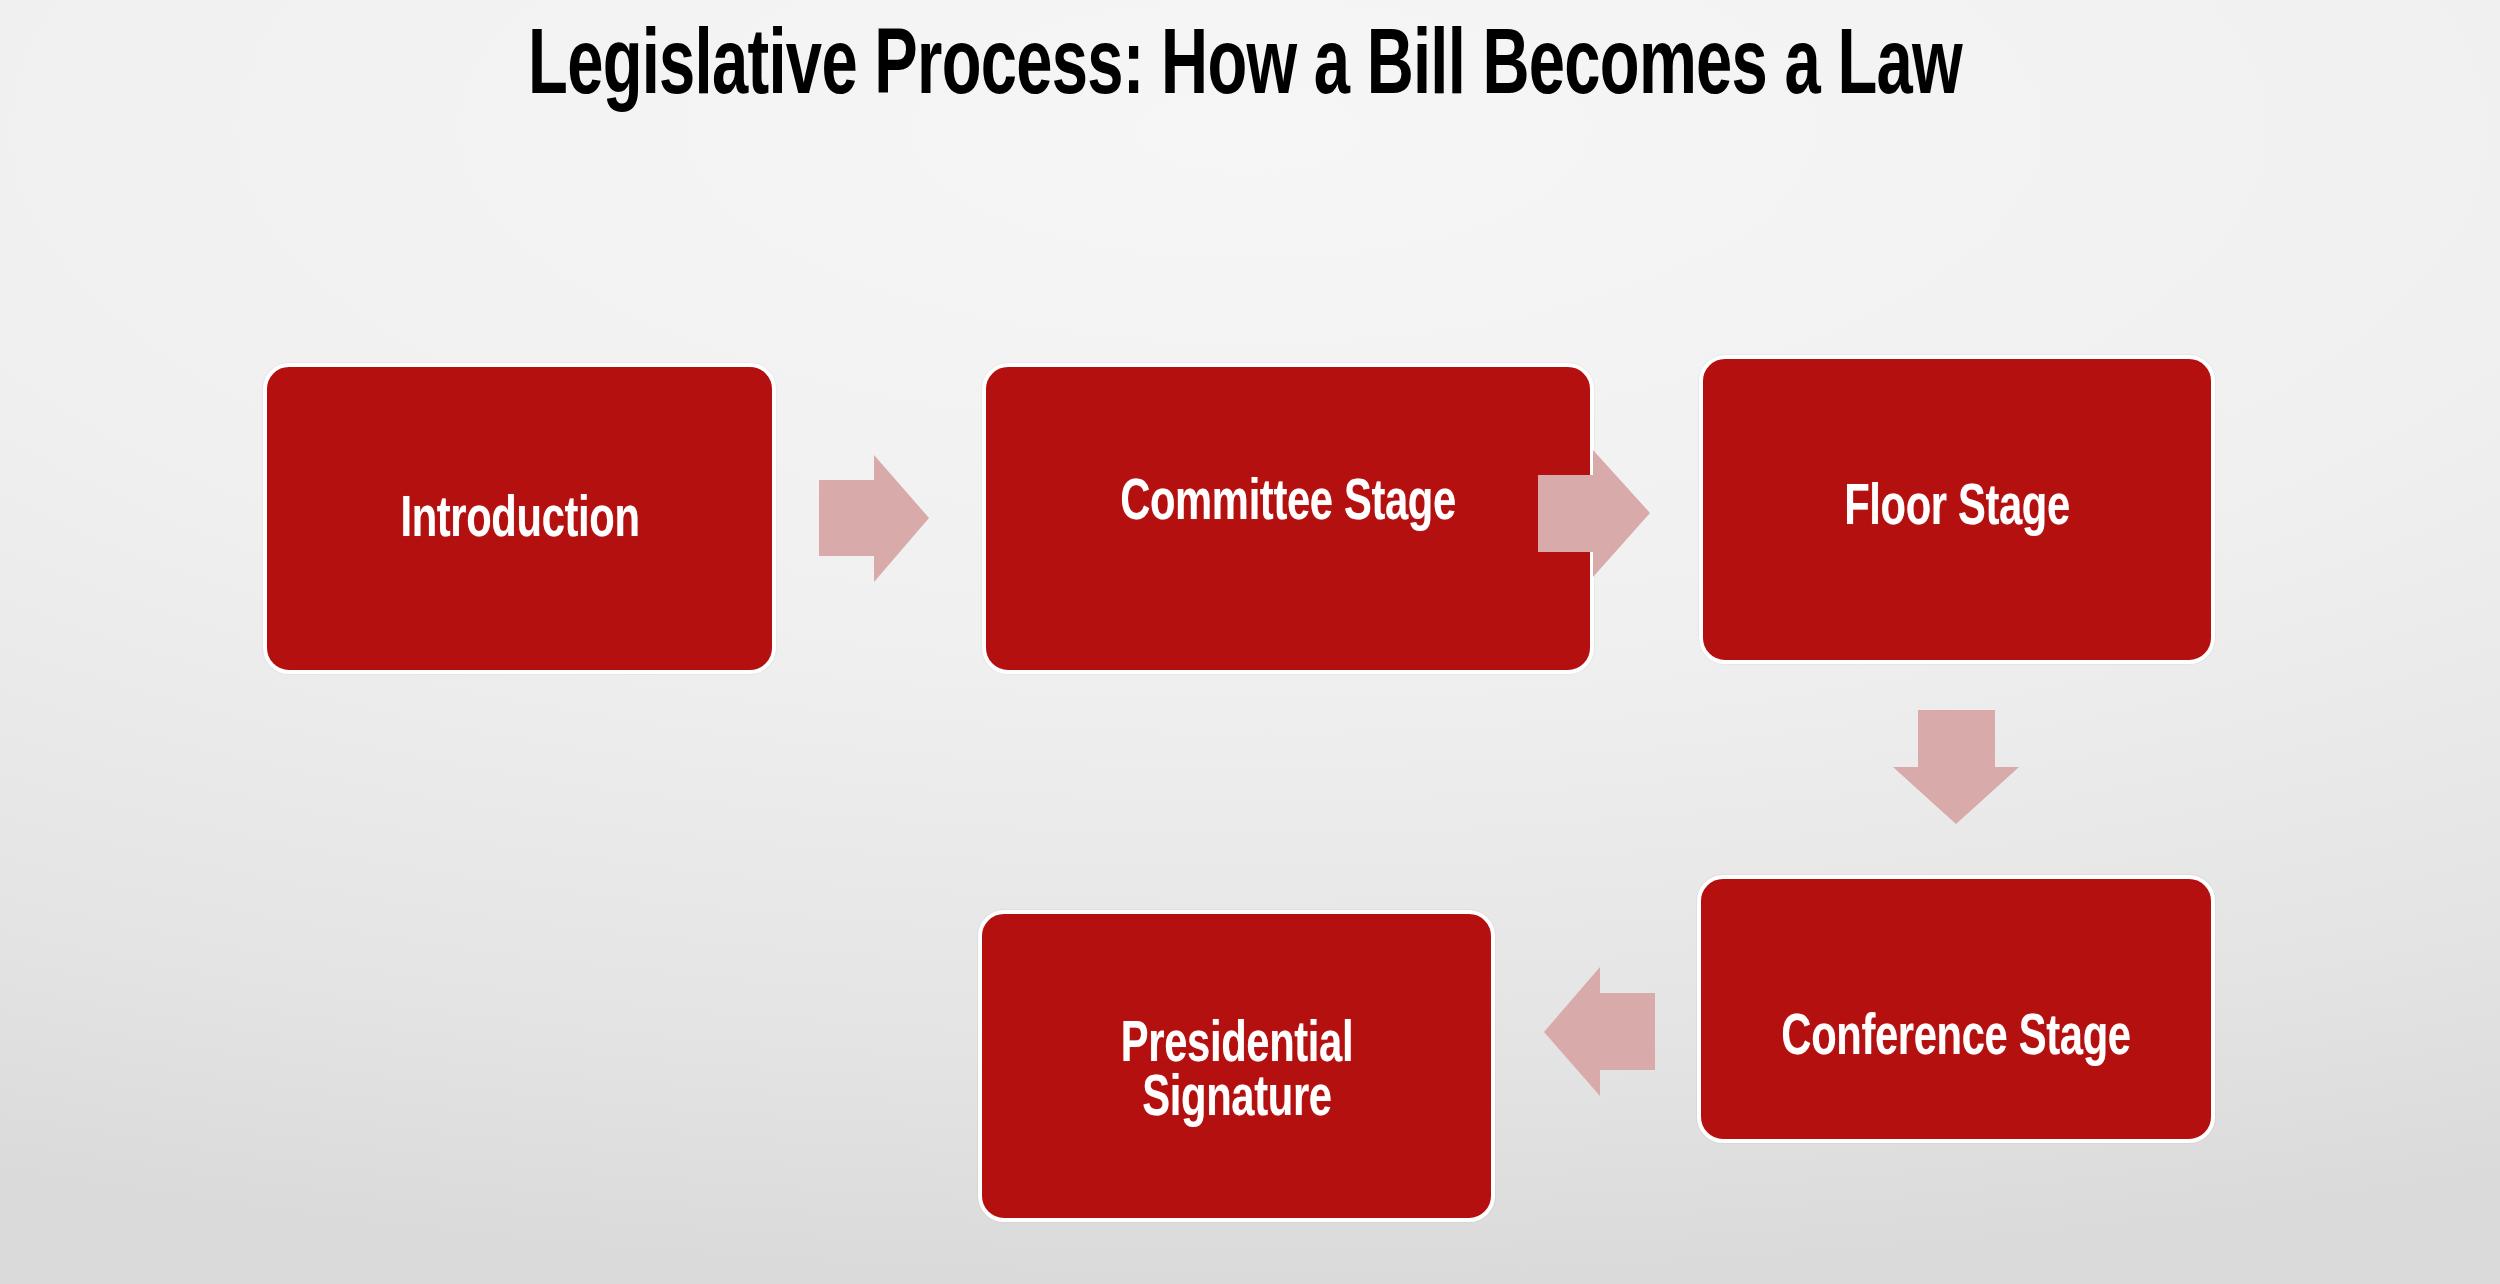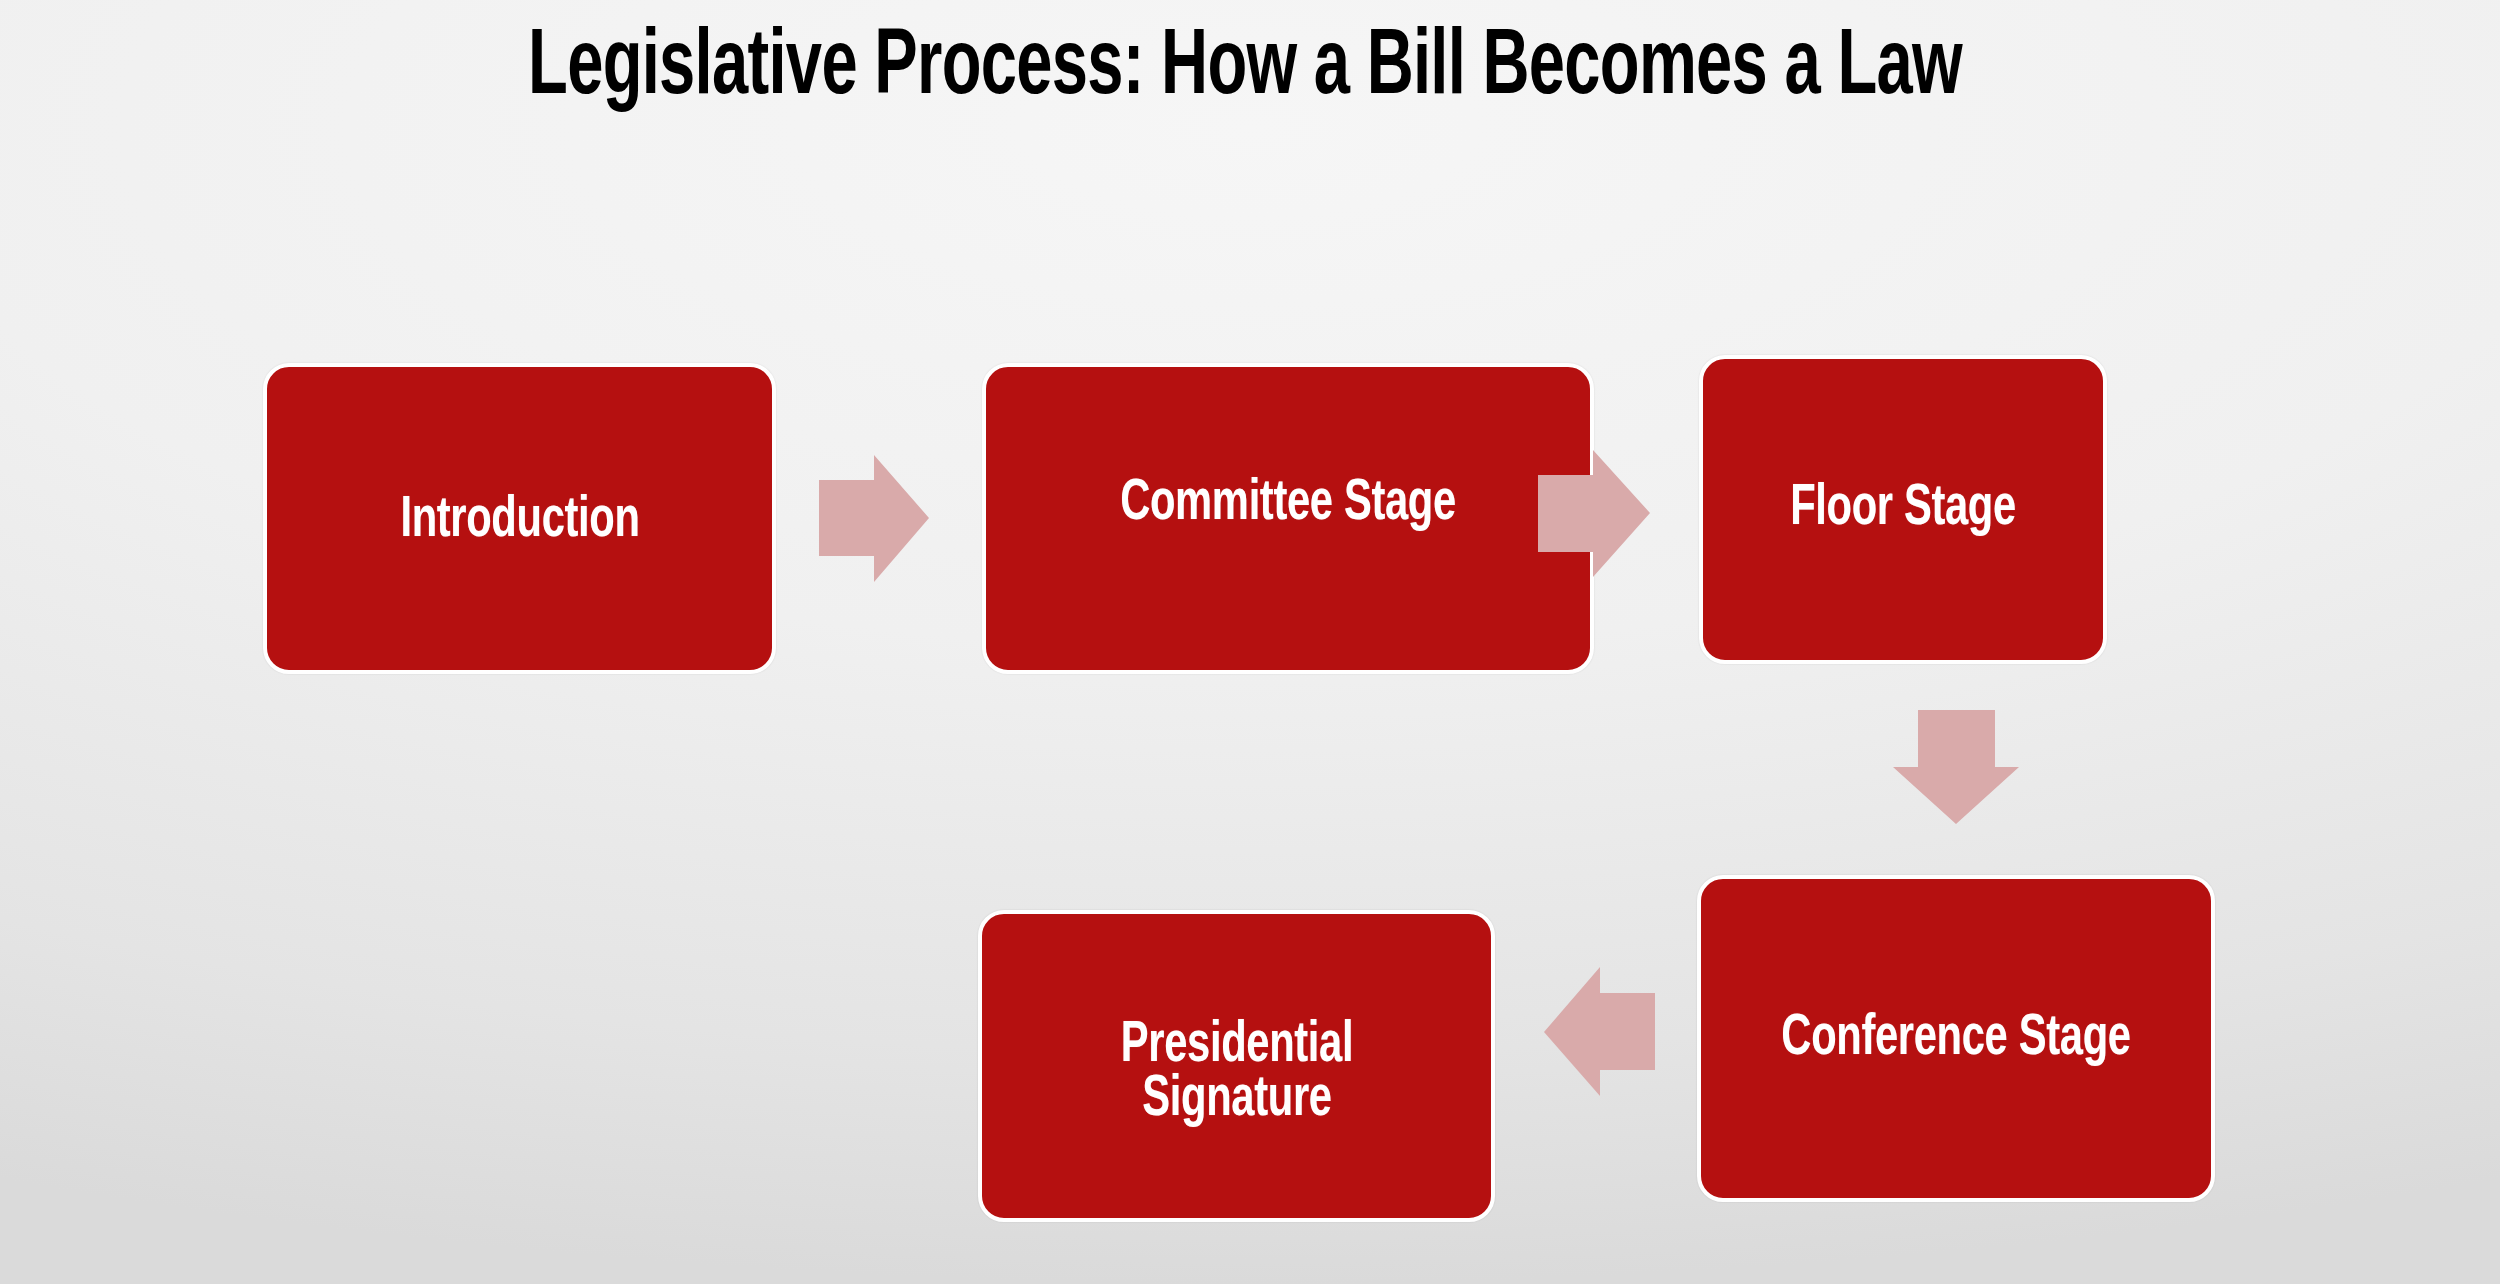--- a/index.html
+++ b/index.html
@@ -50,29 +50,29 @@
 </svg>
 
 <div class="box" style="left:982px; top:363px; width:612px; height:311px;">
   <span class="box-label" style="top:102px;">Committee Stage</span>
 </div>
 
 <svg class="arrow" style="left:1534px; top:445px;" width="120" height="140" viewBox="1534 445 120 140">
   <polygon points="1538,475 1593,475 1593,450 1650,513 1593,577 1593,552 1538,552" fill="#d9aaaa"></polygon>
 </svg>
 
-<div class="box" style="left:1699px; top:355px; width:408px; height:309px;">
+<div class="box" style="left:1699px; top:355px; width:516px; height:309px;">
   <span class="box-label" style="top:115px;">Floor Stage</span>
 </div>
 
 <svg class="arrow" style="left:1888px; top:705px;" width="140" height="125" viewBox="1888 705 140 125">
   <polygon points="1918,710 1995,710 1995,767 2019,767 1956,824 1893,767 1918,767" fill="#d9aaaa"></polygon>
 </svg>
 
-<div class="box" style="left:1697px; top:875px; width:518px; height:327px;">
+<div class="box" style="left:1697px; top:875px; width:518px; height:268px;">
   <span class="box-label" style="top:125px;">Conference Stage</span>
 </div>
 
 <svg class="arrow" style="left:1540px; top:962px;" width="120" height="140" viewBox="1540 962 120 140">
   <polygon points="1655,993 1600,993 1600,967 1544,1032 1600,1096 1600,1070 1655,1070" fill="#d9aaaa"></polygon>
 </svg>
 
 <div class="box" style="left:978px; top:910px; width:517px; height:312px;">
   <span class="box-label" style="top:97px;">Presidential</span>
   <span class="box-label" style="top:151px;">Signature</span>

